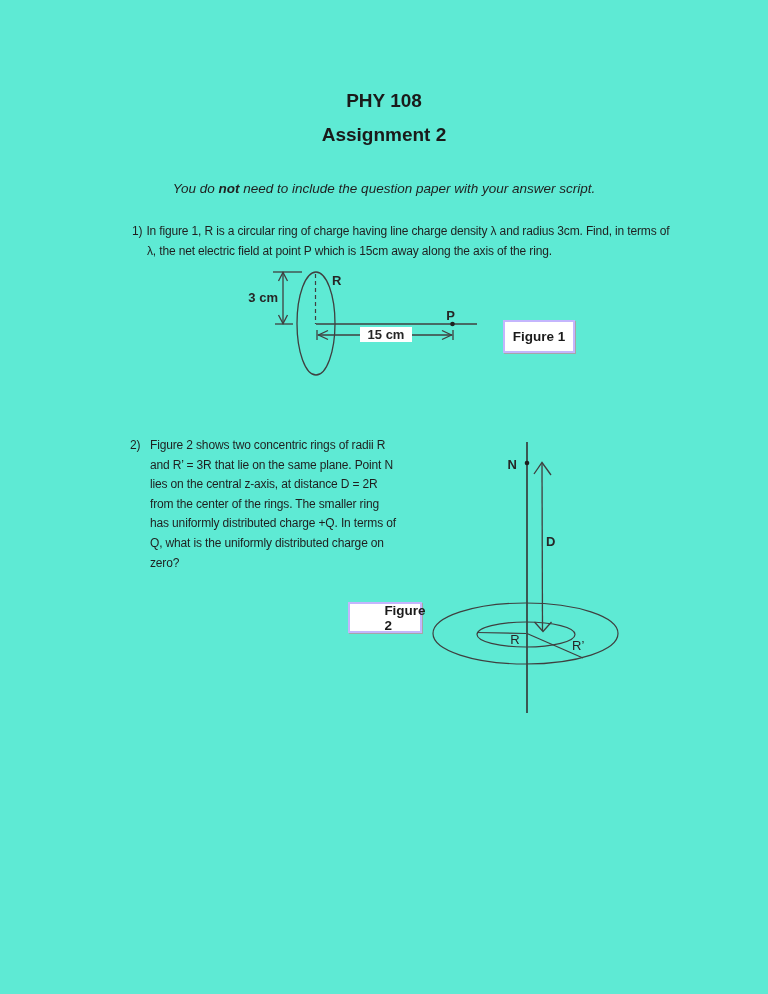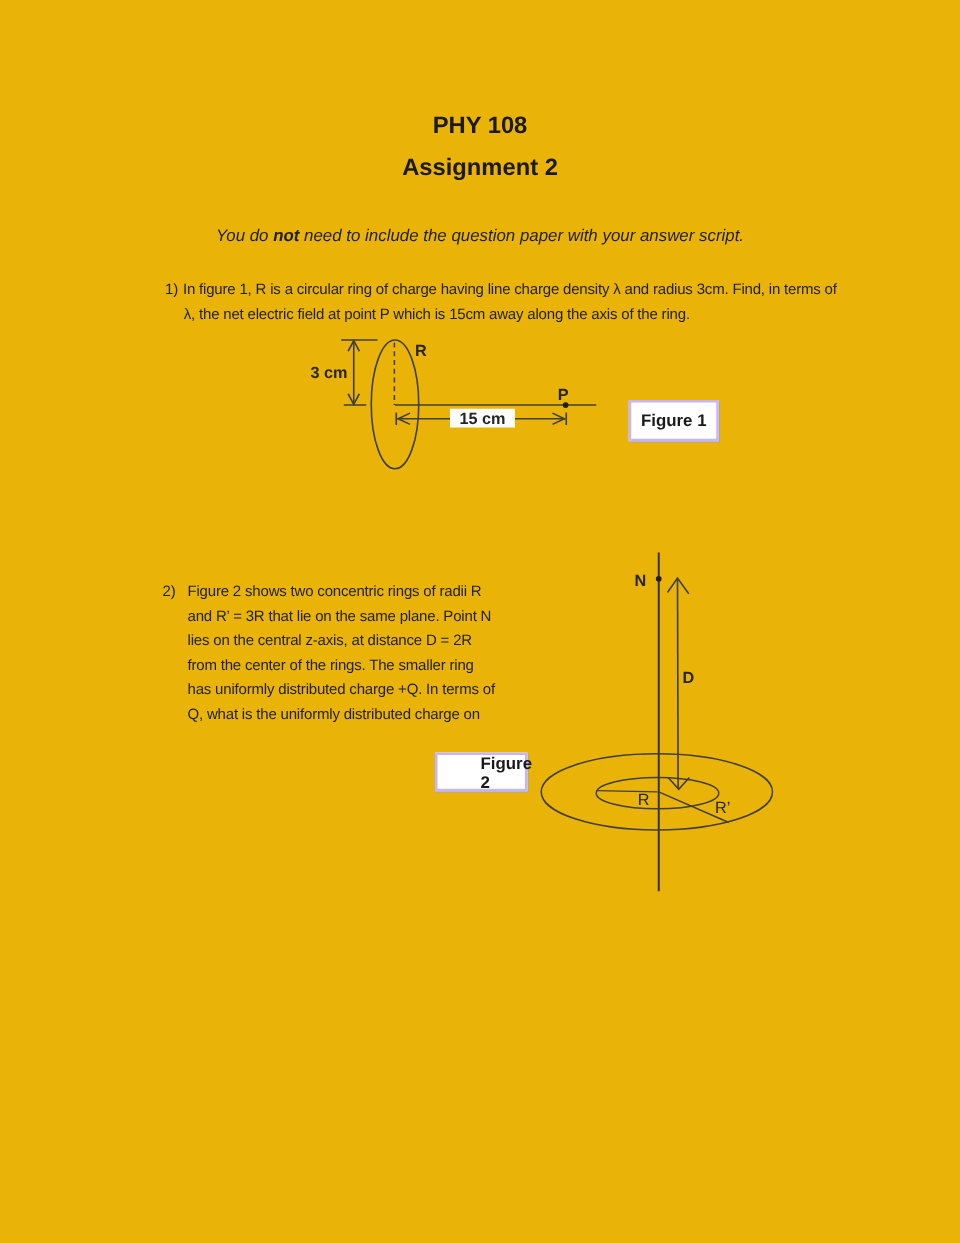--- a/index.html
+++ b/index.html
@@ -4,21 +4,21 @@
 <style>
   html, body {
     margin: 0;
     padding: 0;
     background: #ffffff;
   }
   #page {
     position: relative;
     width: 768px;
     height: 994px;
-    background: #eab308;
+    background: #5eead4;
     font-family: "Liberation Sans", sans-serif;
     color: #1f1f1f;
     overflow: hidden;
   }
   .abs { position: absolute; }
 
   .doc-title {
     left: 0; right: 0;
     text-align: center;
     font-size: 19px;
@@ -116,27 +116,28 @@
       <polyline points="202,72.5 211.5,77 202,81.5"></polyline>
     </g>
     <rect x="120" y="69" width="52" height="15" fill="#ffffff"></rect>
     <text x="146" y="81" text-anchor="middle" class="lbl-b">15 cm</text>
   </svg>
 
   <div class="abs figure-caption-box" style="left:503px; top:320px; width:72px; height:33px;">
     <span>Figure 1</span>
   </div>
 
-  <div class="abs question q2" style="left:90px; top:464px;">
+  <div class="abs question q2" style="left:90px; top:436px;">
     <div><span class="qnum">2)</span><span>Figure 2 shows two concentric rings of radii R</span></div>
     <div class="cont">and R’ = 3R that lie on the same plane. Point N</div>
     <div class="cont">lies on the central z-axis, at distance D = 2R</div>
     <div class="cont">from the center of the rings. The smaller ring</div>
     <div class="cont">has uniformly distributed charge +Q. In terms of</div>
     <div class="cont">Q, what is the uniformly distributed charge on</div>
+    <div class="cont">zero?</div>
   </div>
 
   <svg class="abs" style="left:430px; top:438px;" width="200" height="280" viewBox="0 0 200 280">
 
     <line x1="97" y1="4" x2="97" y2="275" stroke="#333333" stroke-width="1.6"></line>
 
     <circle cx="97" cy="25" r="2.3" fill="#1f1f1f"></circle>
     <text x="87" y="31" text-anchor="end" class="lbl-b">N</text>
 
     <g stroke="#3f3f3f" stroke-width="1.3" fill="none">

